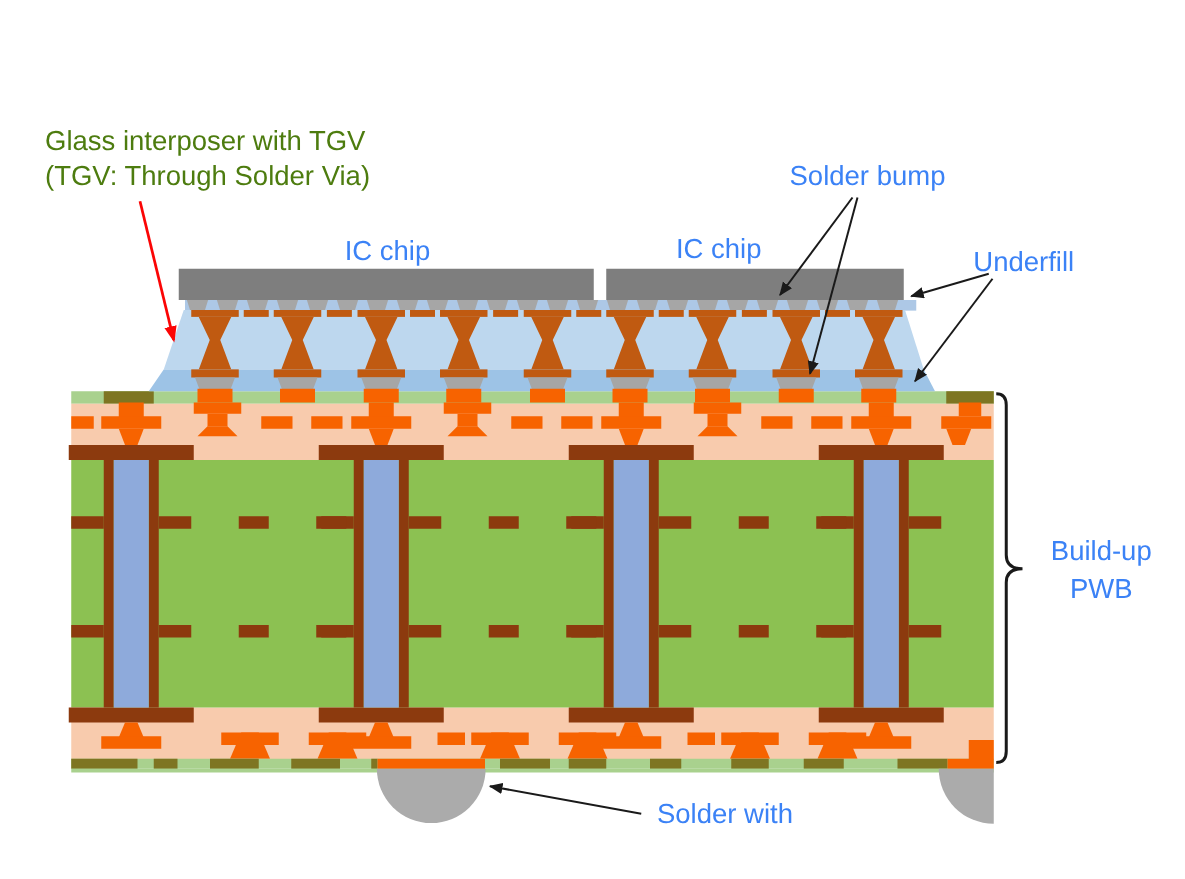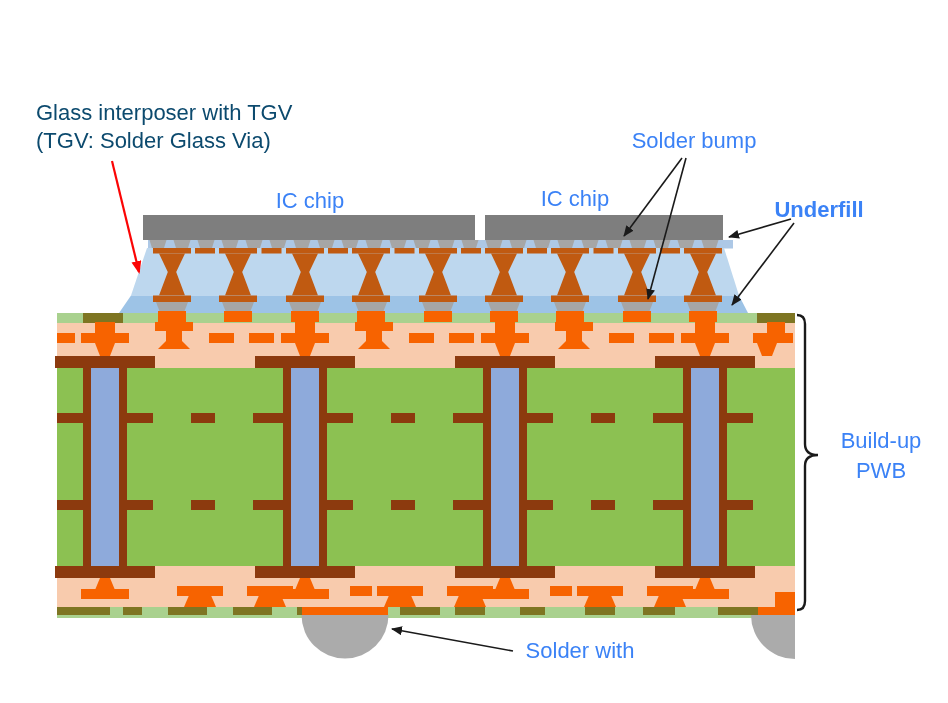--- a/index.html
+++ b/index.html
@@ -2,21 +2,21 @@
 <html><head>
 <meta charset="utf-8">
 <style>
   html,body{margin:0;padding:0;background:#ffffff;}
   #stage{position:relative;width:948px;height:703px;background:#ffffff;overflow:hidden;
          font-family:"Liberation Sans",sans-serif;}
   #diagram{position:absolute;left:0;top:0;}
   .lbl{position:absolute;color:#3b82f6;font-size:22px;line-height:25px;text-align:center;
        white-space:nowrap;}
   .lbl2{line-height:30px;}
-  #red-note{position:absolute;left:36px;top:99px;color:#0c4a6e;font-size:22px;
+  #red-note{position:absolute;left:36px;top:99px;color:#4d7c0f;font-size:22px;
             line-height:28px;text-align:left;}
 </style>
 </head>
 <body>
 
 <div id="stage">
 
   <svg id="diagram" width="948" height="703" viewBox="0 0 948 703">
     <defs>
       <marker id="ah-b" markerWidth="12" markerHeight="10" refX="10" refY="4.5" orient="auto" markerUnits="userSpaceOnUse">
@@ -246,25 +246,25 @@
         <line x1="791" y1="219" x2="729" y2="237" stroke="#1A1A1A" stroke-width="1.6" marker-end="url(#ah-b)"></line>
         <line x1="794" y1="223" x2="732" y2="305" stroke="#1A1A1A" stroke-width="1.6" marker-end="url(#ah-b)"></line>
         <line x1="513" y1="651" x2="392" y2="629" stroke="#1A1A1A" stroke-width="1.6" marker-end="url(#ah-b)"></line>
         <line x1="112" y1="161" x2="139" y2="272" stroke="#FB0505" stroke-width="2.2" marker-end="url(#ah-r)"></line>
         <path d="M 797 315 Q 805 315 805 324 L 805 444 Q 805 455 818 455 Q 805 455 805 466 L 805 601 Q 805 610 797 610" fill="none" stroke="#1A1A1A" stroke-width="2.4"></path>
       </g>
   </svg>
 
   <div id="red-note">
     <div>Glass interposer with TGV</div>
-    <div>(TGV: Solder Glass Via)</div>
+    <div>(TGV: Through Solder Via)</div>
   </div>
 
   <div class="lbl" style="left:230px;top:188px;width:160px;">IC chip</div>
   <div class="lbl" style="left:495px;top:186px;width:160px;">IC chip</div>
   <div class="lbl" style="left:604px;top:128px;width:180px;">Solder bump</div>
-  <div class="lbl" style="left:739px;top:197px;width:160px;font-weight:bold;">Underfill</div>
+  <div class="lbl" style="left:739px;top:197px;width:160px;">Underfill</div>
   <div class="lbl lbl2" style="left:811px;top:426px;width:140px;">
     <div>Build-up</div>
     <div>PWB</div>
   </div>
   <div class="lbl" style="left:490px;top:638px;width:180px;">Solder with</div>
 </div>
 
 </body></html>

